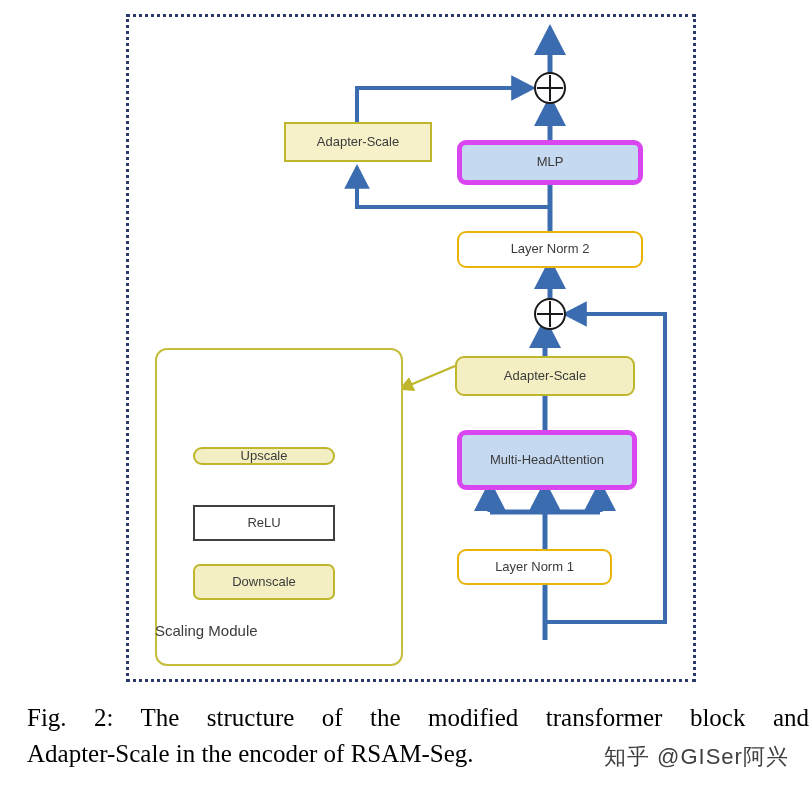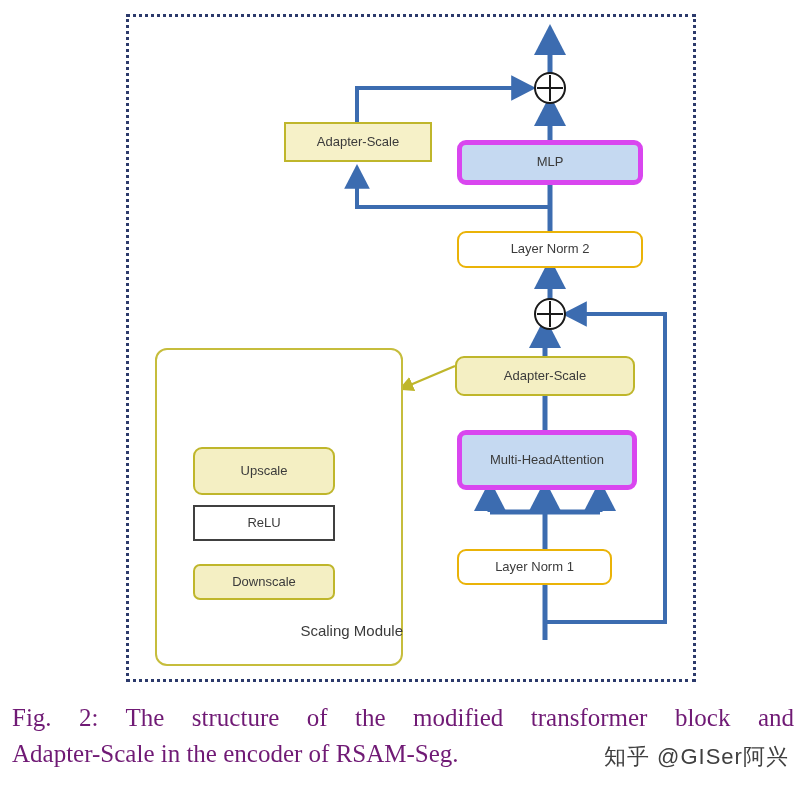--- a/index.html
+++ b/index.html
@@ -26,30 +26,30 @@
   .white-yellow{background:#ffffff;border:2px solid #404040;border-radius:0;}
 
   
   #scaling-module{
     position:absolute;left:155px;top:348px;width:248px;height:318px;
     border:2px solid #c6bd3c;border-radius:12px;background:#ffffff;
     box-sizing:border-box;
   }
   #scaling-module-label{
     position:absolute;left:155px;top:622px;width:248px;
-    text-align:right;font-size:15px;color:#3b3b3b;
+    text-align:left;font-size:15px;color:#3b3b3b;
   }
 
   svg.overlay{position:absolute;left:0;top:0;width:812px;height:690px;
               pointer-events:none;}
 
   
-  #caption{position:absolute;left:12px;top:700px;width:782px;
+  #caption{position:absolute;left:27px;top:700px;width:782px;
            font-family:"Liberation Serif",serif;font-size:25px;
-           color:#701a75;line-height:1.42;text-align:justify;}
+           color:#000000;line-height:1.42;text-align:justify;}
   #caption .line{display:block;}
   #caption .l1{text-align:justify;text-align-last:justify;}
   #watermark{position:absolute;left:604px;top:742px;font-size:22px;
              color:#404040;font-family:"Liberation Sans",sans-serif;
              letter-spacing:1px;}
 </style>
 </head>
 <body>
 
 <div id="figure">
@@ -143,21 +143,21 @@
     <span>Multi-Head</span>
     <span>Attention</span>
   </div>
 
   <div class="node white-blue" style="left:457px;top:549px;width:155px;height:36px;">
     <span>Layer Norm 1</span>
   </div>
 
   <div id="scaling-module"></div>
 
-  <div class="node yellow-round" style="left:193px;top:447px;width:142px;height:48px;">
+  <div class="node yellow-round" style="left:193px;top:447px;width:142px;height:18px;">
     <span>Upscale</span>
   </div>
 
   <div class="node white-yellow" style="left:193px;top:505px;width:142px;height:36px;">
     <span>ReLU</span>
   </div>
 
   <div class="node yellow-round" style="left:193px;top:564px;width:142px;height:36px;border-radius:7px;">
     <span>Downscale</span>
   </div>

